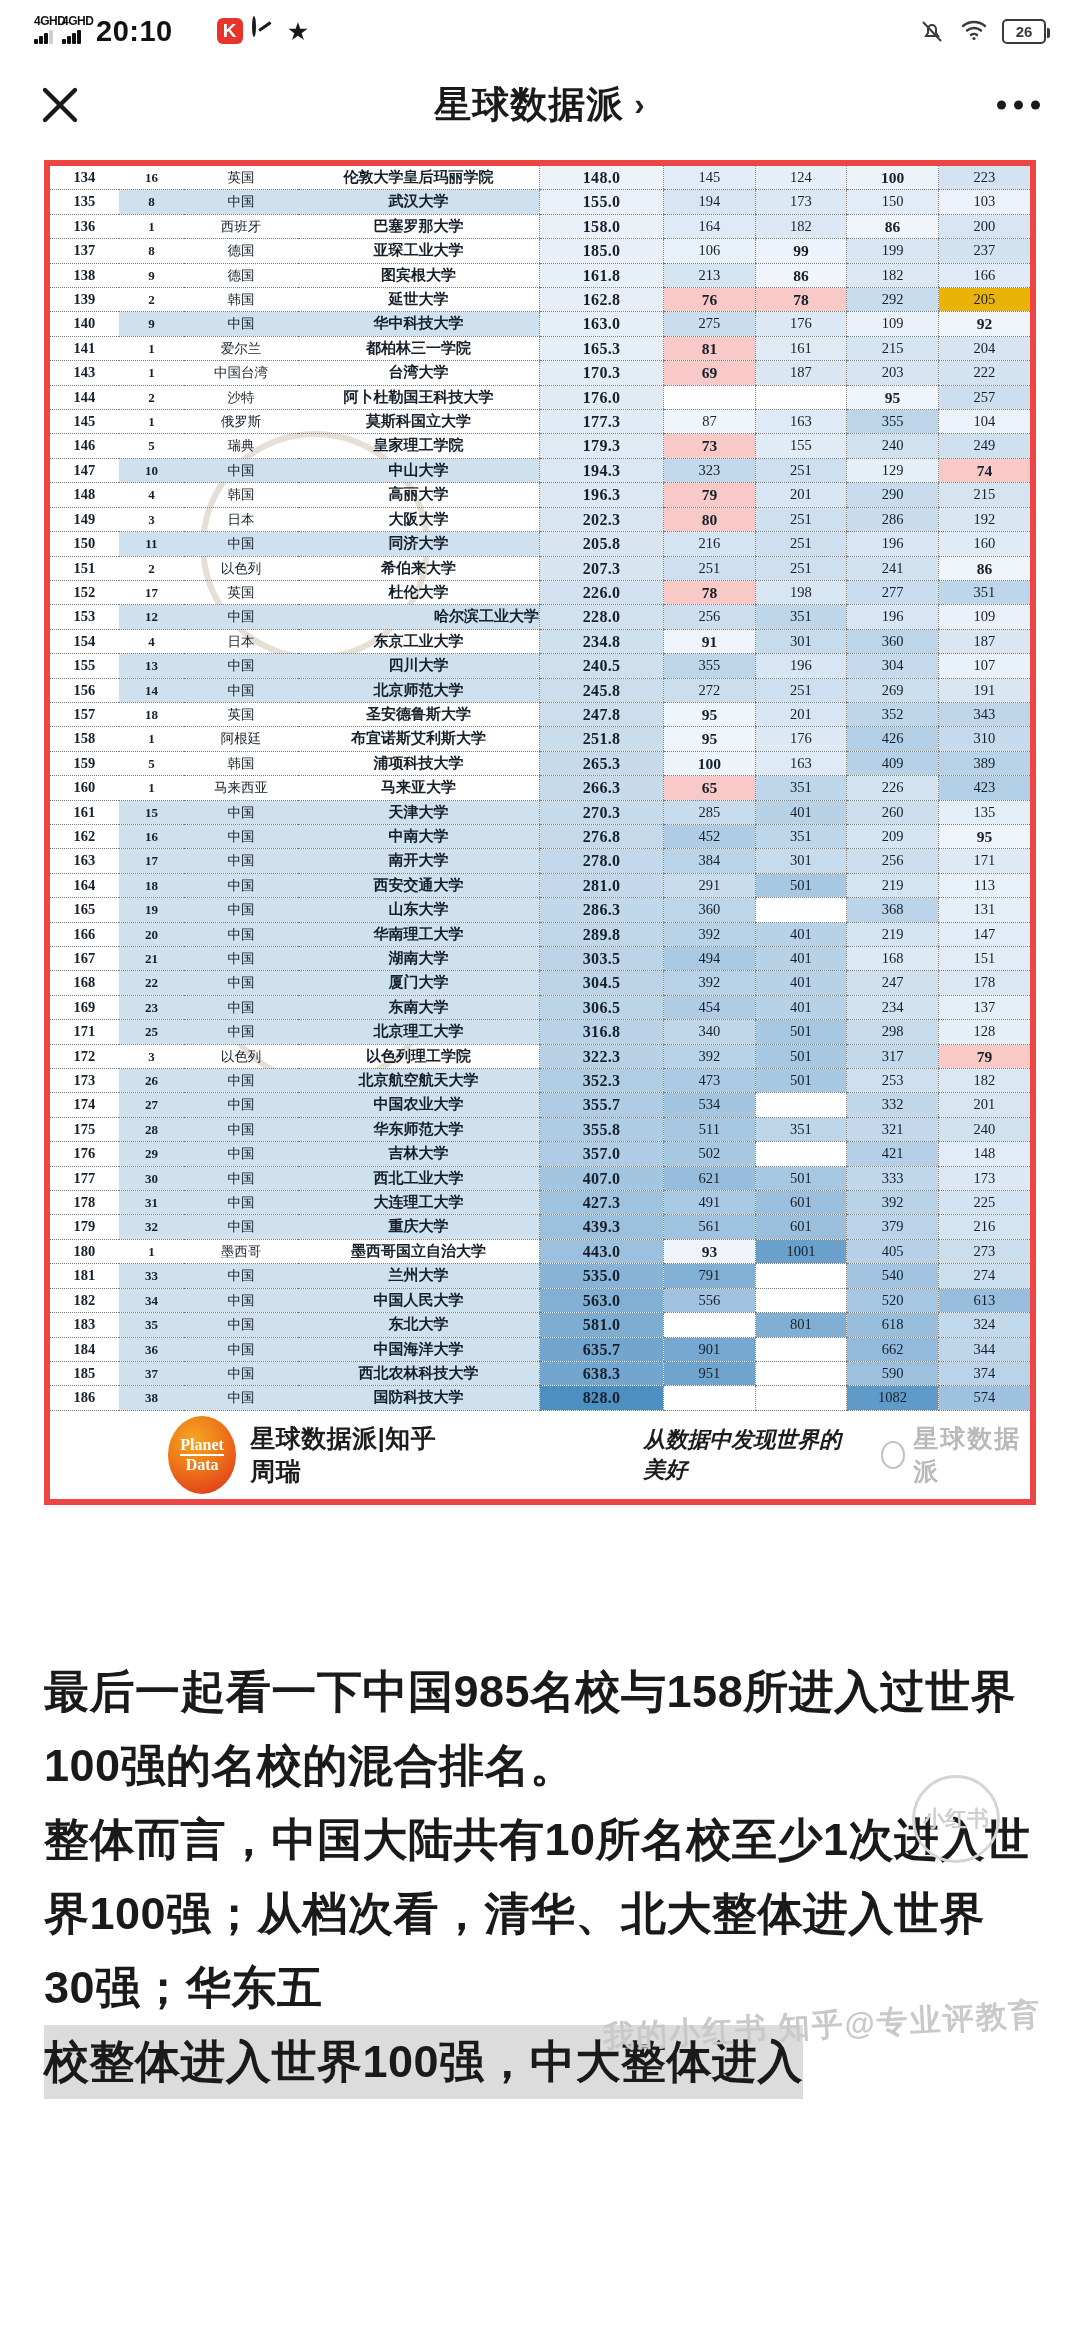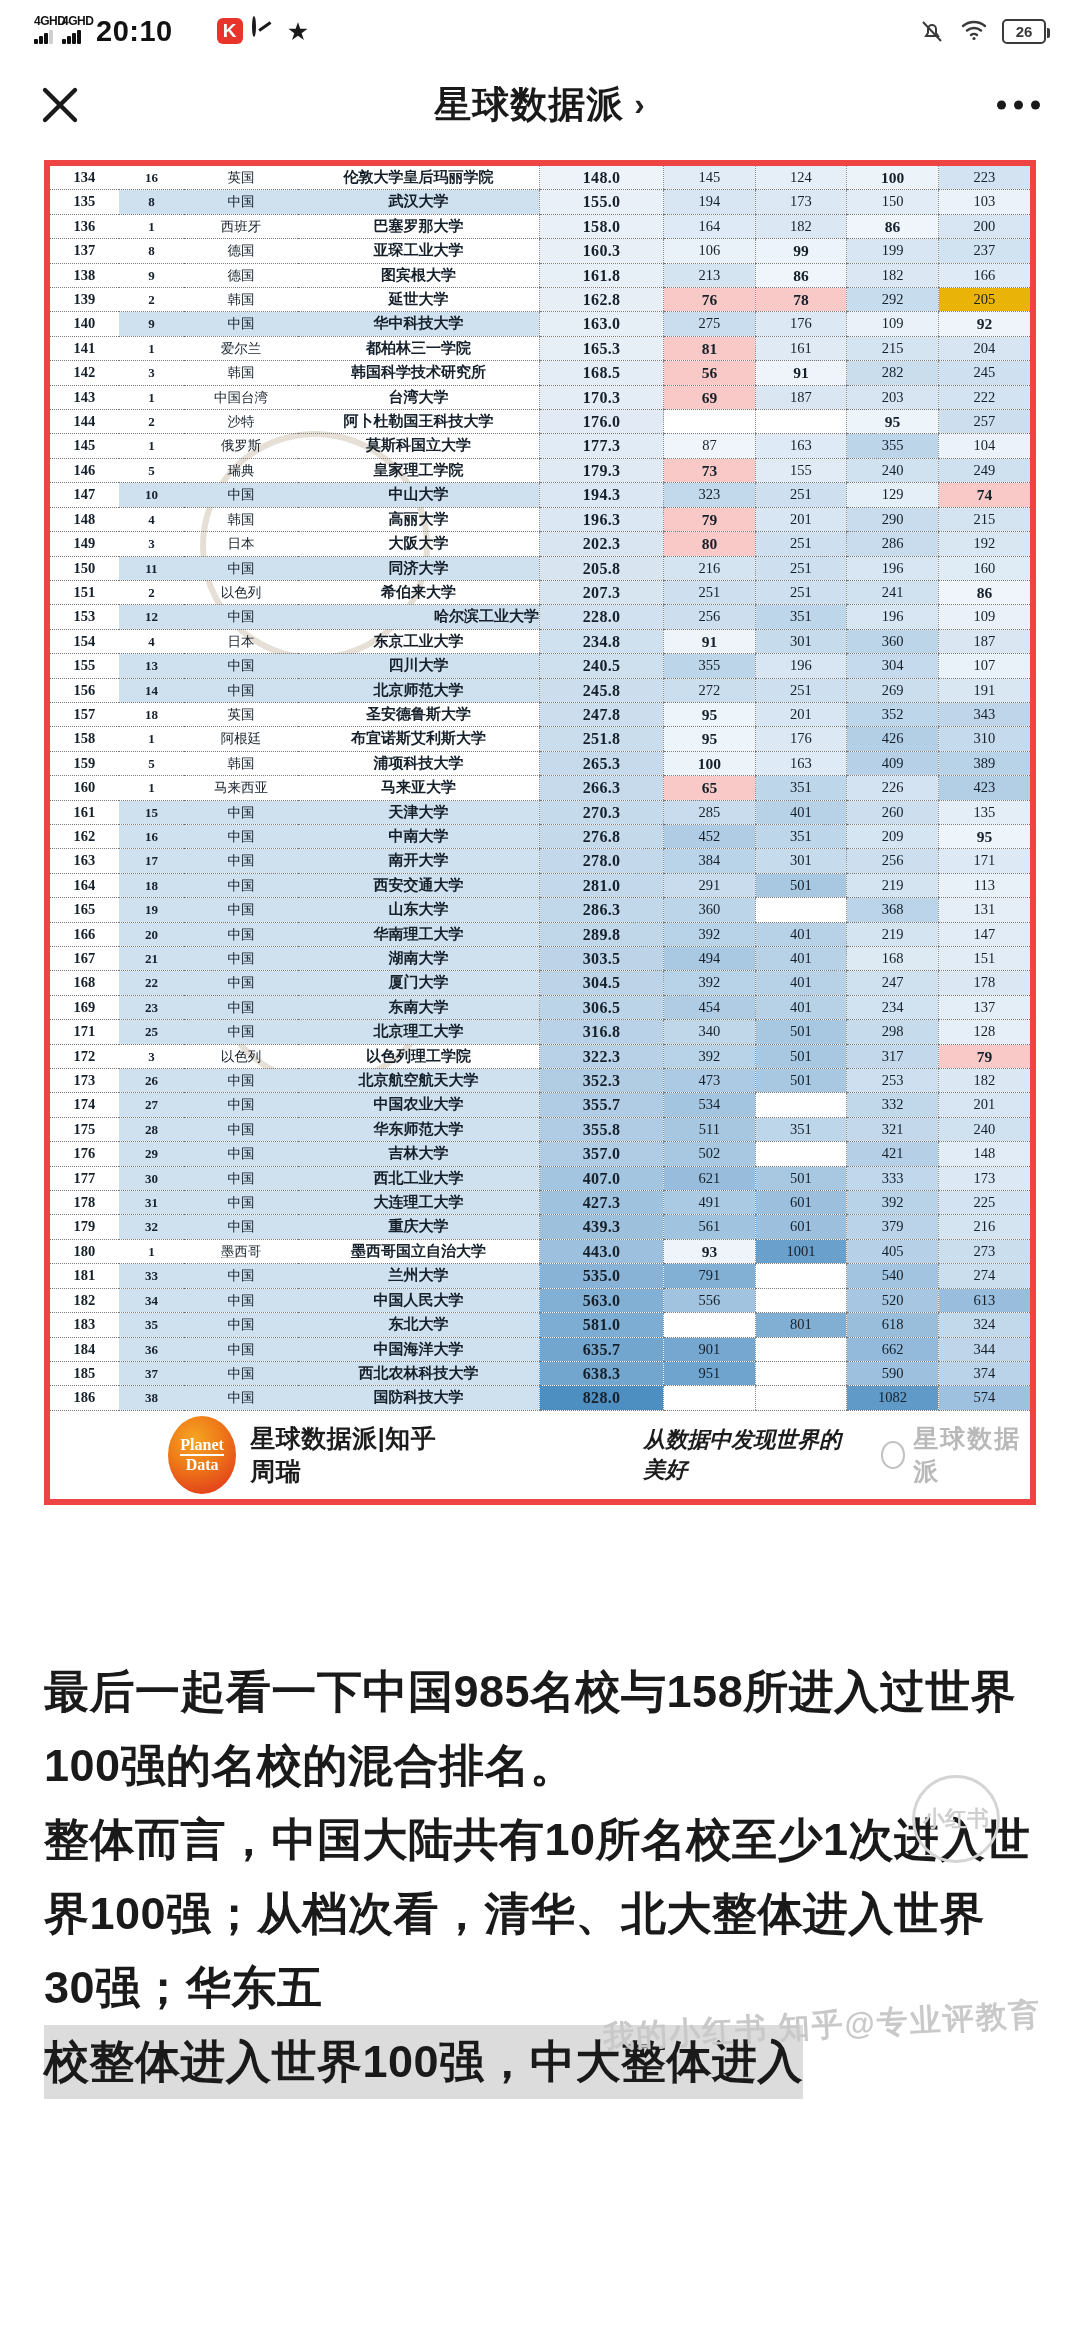--- a/index.html
+++ b/index.html
@@ -199,21 +199,21 @@
           <td class="c5 vsep" style="background:rgb(222,234,245);">164</td>
           <td class="c6 vsep" style="background:rgb(219,232,243);">182</td>
           <td class="c7 vsep" style="background:rgb(239,245,251);font-weight:bold;font-size:15.5px;">86</td>
           <td class="c8 vsep" style="background:rgb(215,230,242);">200</td>
         </tr>
         <tr>
           <td class="c0">137</td>
           <td class="c1" style="background:transparent;">8</td>
           <td class="c2" style="background:transparent;">德国</td>
           <td class="c3" style="background:transparent;">亚琛工业大学</td>
-          <td class="c4 vsep" style="background:rgb(232,239,247);">160.3</td>
+          <td class="c4 vsep" style="background:rgb(232,239,247);">185.0</td>
           <td class="c5 vsep" style="background:rgb(234,242,249);">106</td>
           <td class="c6 vsep" style="background:rgb(236,243,250);font-weight:bold;font-size:15.5px;">99</td>
           <td class="c7 vsep" style="background:rgb(215,230,242);">199</td>
           <td class="c8 vsep" style="background:rgb(209,226,240);">237</td>
         </tr>
         <tr>
           <td class="c0">138</td>
           <td class="c1" style="background:transparent;">9</td>
           <td class="c2" style="background:transparent;">德国</td>
           <td class="c3" style="background:transparent;">图宾根大学</td>
@@ -250,31 +250,20 @@
           <td class="c1" style="background:transparent;">1</td>
           <td class="c2" style="background:transparent;">爱尔兰</td>
           <td class="c3" style="background:transparent;">都柏林三一学院</td>
           <td class="c4 vsep" style="background:rgb(230,238,246);">165.3</td>
           <td class="c5 vsep" style="background:#f8c9c7;font-weight:bold;font-size:15.5px;">81</td>
           <td class="c6 vsep" style="background:rgb(223,234,245);">161</td>
           <td class="c7 vsep" style="background:rgb(213,228,241);">215</td>
           <td class="c8 vsep" style="background:rgb(215,229,242);">204</td>
         </tr>
         <tr>
-          <td class="c0">142</td>
-          <td class="c1" style="background:transparent;">3</td>
-          <td class="c2" style="background:transparent;">韩国</td>
-          <td class="c3" style="background:transparent;">韩国科学技术研究所</td>
-          <td class="c4 vsep" style="background:rgb(228,237,246);">168.5</td>
-          <td class="c5 vsep" style="background:#f8c9c7;font-weight:bold;font-size:15.5px;">56</td>
-          <td class="c6 vsep" style="background:rgb(238,244,250);font-weight:bold;font-size:15.5px;">91</td>
-          <td class="c7 vsep" style="background:rgb(201,221,237);">282</td>
-          <td class="c8 vsep" style="background:rgb(207,225,240);">245</td>
-        </tr>
-        <tr>
           <td class="c0">143</td>
           <td class="c1" style="background:transparent;">1</td>
           <td class="c2" style="background:transparent;">中国台湾</td>
           <td class="c3" style="background:transparent;">台湾大学</td>
           <td class="c4 vsep" style="background:rgb(228,237,245);">170.3</td>
           <td class="c5 vsep" style="background:#f8c9c7;font-weight:bold;font-size:15.5px;">69</td>
           <td class="c6 vsep" style="background:rgb(218,231,243);">187</td>
           <td class="c7 vsep" style="background:rgb(215,229,242);">203</td>
           <td class="c8 vsep" style="background:rgb(211,227,241);">222</td>
         </tr>
@@ -358,20 +347,31 @@
         <tr>
           <td class="c0">151</td>
           <td class="c1" style="background:transparent;">2</td>
           <td class="c2" style="background:transparent;">以色列</td>
           <td class="c3" style="background:transparent;">希伯来大学</td>
           <td class="c4 vsep" style="background:rgb(215,229,241);">207.3</td>
           <td class="c5 vsep" style="background:rgb(206,224,239);">251</td>
           <td class="c6 vsep" style="background:rgb(206,224,239);">251</td>
           <td class="c7 vsep" style="background:rgb(208,225,240);">241</td>
           <td class="c8 vsep" style="background:rgb(239,245,251);font-weight:bold;font-size:15.5px;">86</td>
+        </tr>
+        <tr>
+          <td class="c0">152</td>
+          <td class="c1" style="background:transparent;">17</td>
+          <td class="c2" style="background:transparent;">英国</td>
+          <td class="c3" style="background:transparent;">杜伦大学</td>
+          <td class="c4 vsep" style="background:rgb(210,225,239);">226.0</td>
+          <td class="c5 vsep" style="background:#f8c9c7;font-weight:bold;font-size:15.5px;">78</td>
+          <td class="c6 vsep" style="background:rgb(216,230,242);">198</td>
+          <td class="c7 vsep" style="background:rgb(202,221,238);">277</td>
+          <td class="c8 vsep" style="background:rgb(190,214,234);">351</td>
         </tr>
         <tr>
           <td class="c0">153</td>
           <td class="c1" style="background:#cfe0ee;">12</td>
           <td class="c2" style="background:#cfe0ee;">中国</td>
           <td class="c3" style="background:#cfe0ee;text-align:right;">哈尔滨工业大学</td>
           <td class="c4 vsep" style="background:rgb(209,225,239);">228.0</td>
           <td class="c5 vsep" style="background:rgb(205,223,239);">256</td>
           <td class="c6 vsep" style="background:rgb(190,214,234);">351</td>
           <td class="c7 vsep" style="background:rgb(216,230,243);">196</td>

